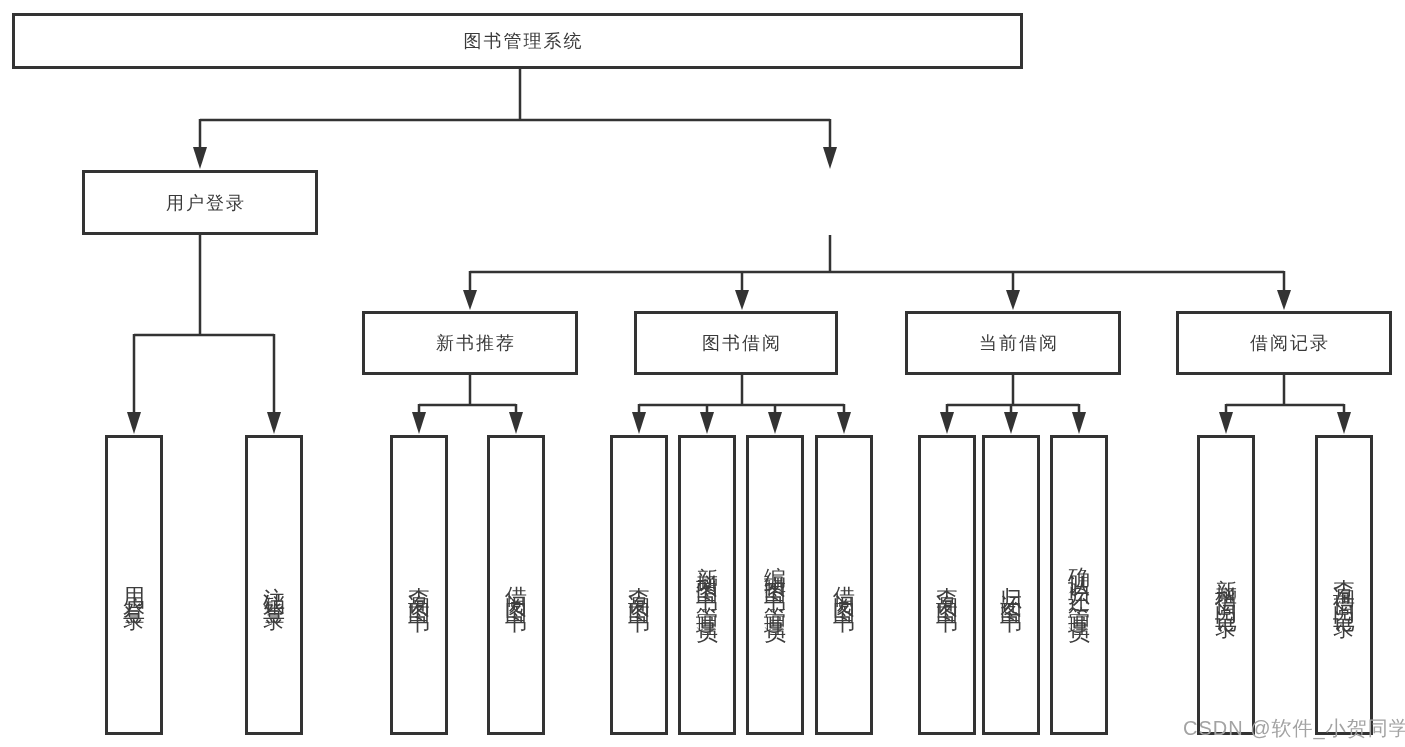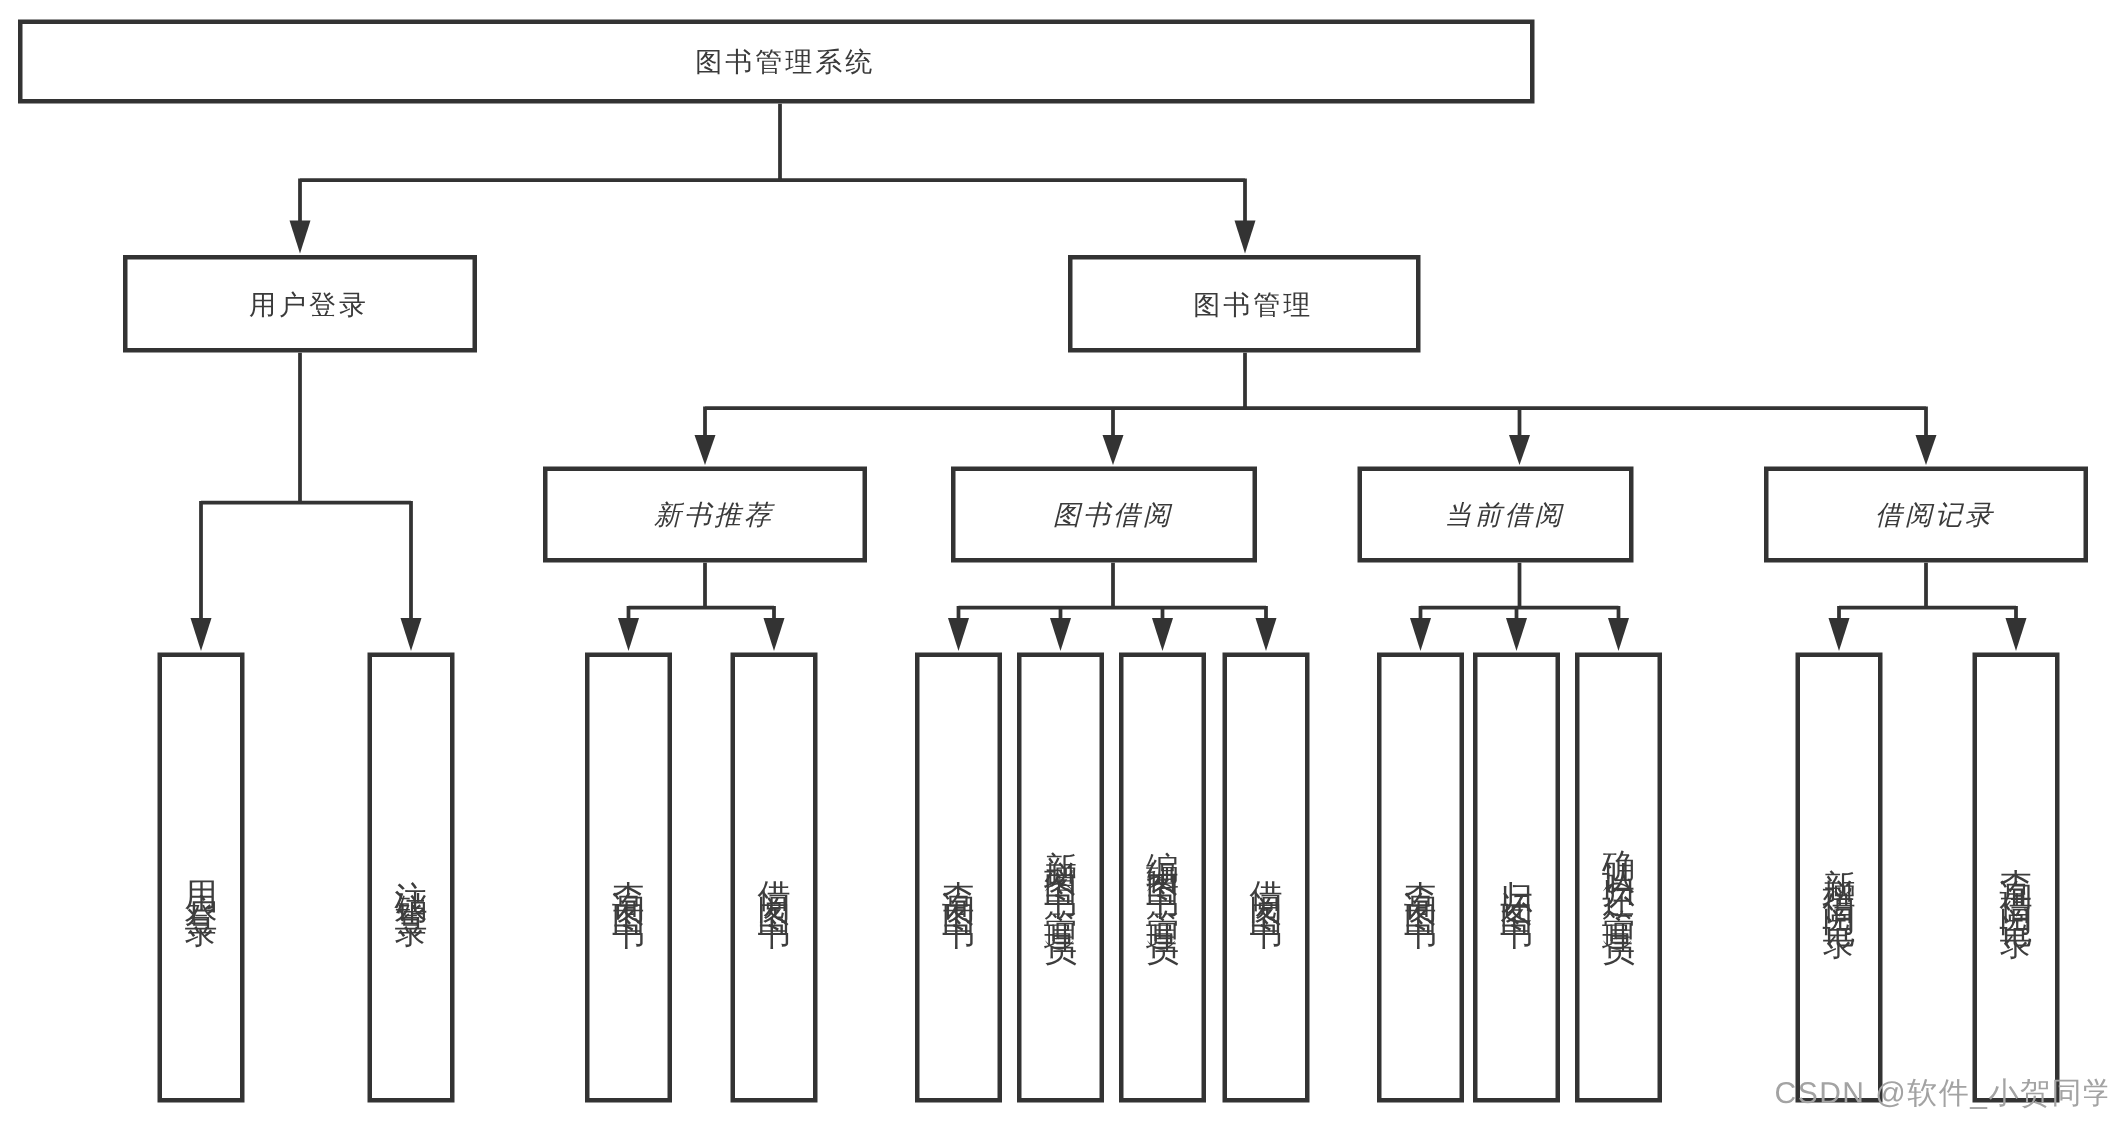--- a/index.html
+++ b/index.html
@@ -30,21 +30,21 @@
   .node.h {
     font-size: 18px;
     letter-spacing: 2px;
     white-space: nowrap;
     padding-left: 12px;
   }
   .node.root {
     left: 12px; top: 13px; width: 1011px; height: 56px;
   }
   .node.lvl2 { top: 170px; height: 65px; }
-  .node.lvl3 { top: 311px; height: 64px; font-style: italic; }
+  .node.lvl3 { top: 311px; height: 64px; }
   .node.leaf { top: 435px; height: 300px; width: 58px; }
   .node.leaf .vtext {
     writing-mode: vertical-rl;
     text-orientation: mixed;
     font-size: 22px;
     letter-spacing: 8px;
     line-height: 1;
     color: #3d3d3d;
   }
   #watermark {
@@ -109,25 +109,24 @@
     <g>
       <path d="M1284 375 L1284 405 M1226 405 L1344 405 M1226 404 L1226 414 M1344 404 L1344 414"></path>
       <polygon points="1219,412 1233,412 1226,434" fill="#333333" stroke="none"></polygon>
       <polygon points="1337,412 1351,412 1344,434" fill="#333333" stroke="none"></polygon>
     </g>
   </svg>
 
   <div class="node h root">图书管理系统</div>
 
   <div class="node h lvl2" style="left:82px; width:236px;">用户登录</div>
-  <div class="node h lvl2" style="left:712px; width:235px;">图书管理</div>
 
   <div class="node h lvl3" style="left:362px; width:216px;">新书推荐</div>
   <div class="node h lvl3" style="left:634px; width:204px;">图书借阅</div>
-  <div class="node h lvl3" style="left:905px; width:184px;">当前借阅</div>
+  <div class="node h lvl3" style="left:905px; width:216px;">当前借阅</div>
   <div class="node h lvl3" style="left:1176px; width:216px;">借阅记录</div>
 
   <div class="node leaf" style="left:105px;">
     <span class="vtext">用户登录</span>
   </div>
   <div class="node leaf" style="left:245px;">
     <span class="vtext">注销登录</span>
   </div>
 
   <div class="node leaf" style="left:390px;">

